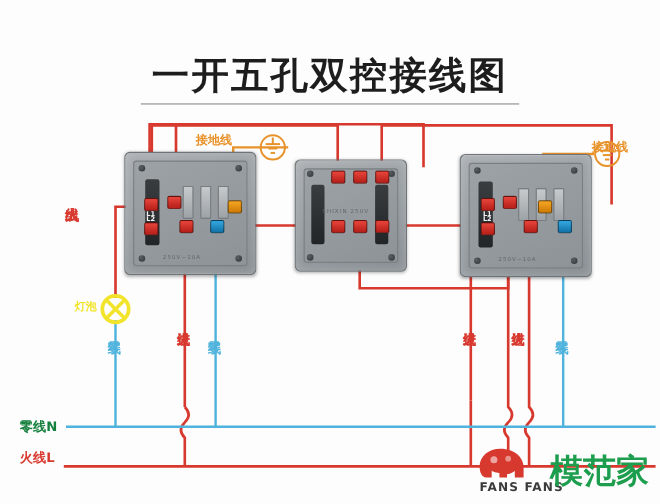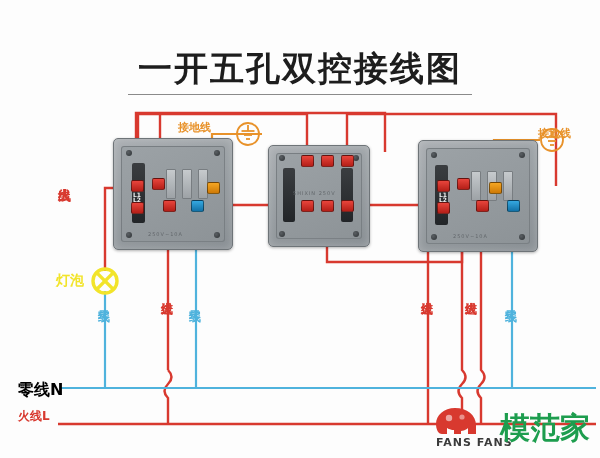--- a/index.html
+++ b/index.html
@@ -295,34 +295,34 @@
   <div class="term blue" style="position:absolute; left:507px; top:200px;"></div>
   <div class="term-txt" style="left:439px; top:191px; color:#f2f2f2;">L1</div>
   <div class="term-txt" style="left:439px; top:196px; color:#f2f2f2;">L2</div>
 
   <div class="lbl" style="left:178px; top:120px; font-size:11px; color:#e8922a;">接地线</div>
 
   <div class="lbl" style="left:538px; top:126px; font-size:11px; color:#e8922a;">接地线</div>
 
   <div class="lbl v-label" style="left:58px; top:178px; font-size:13px; color:#d8392f;">火线出</div>
 
-  <div class="lbl" style="left:56px; top:272px; font-size:14px; color:#f2e42a;">灯泡</div>
+  <div class="lbl" style="left:68px; top:272px; font-size:10px; color:#f2e42a;">灯泡</div>
 
   <div class="lbl v-label" style="left:98px; top:300px; font-size:12px; color:#4fb3dd;">零线</div>
 
   <div class="lbl v-label" style="left:161px; top:292px; font-size:12px; color:#d8392f;">火线进</div>
 
   <div class="lbl v-label" style="left:189px; top:300px; font-size:12px; color:#4fb3dd;">零线</div>
 
   <div class="lbl v-label" style="left:421px; top:292px; font-size:12px; color:#d8392f;">火线进</div>
 
   <div class="lbl v-label" style="left:465px; top:292px; font-size:12px; color:#d8392f;">火线进</div>
 
   <div class="lbl v-label" style="left:505px; top:300px; font-size:12px; color:#4fb3dd;">零线</div>
 
-  <div class="lbl" style="left:18px; top:380px; font-size:16px; color:#000000;">零线N</div>
+  <div class="lbl" style="left:18px; top:380px; font-size:12px; color:#15803d;">零线N</div>
 
   <div class="lbl" style="left:18px; top:408px; font-size:12px; color:#d8392f;">火线L</div>
 
   <div id="logo-text">FANS FANS</div>
   <div id="logo-cn">模范家</div>
 
 </div>
 
 </body></html>

